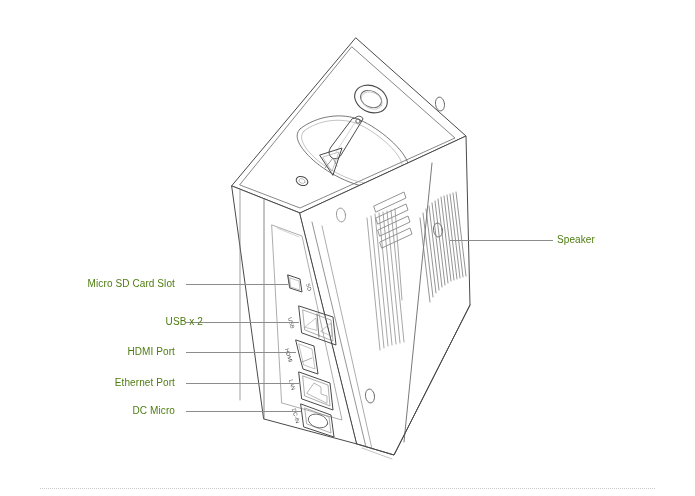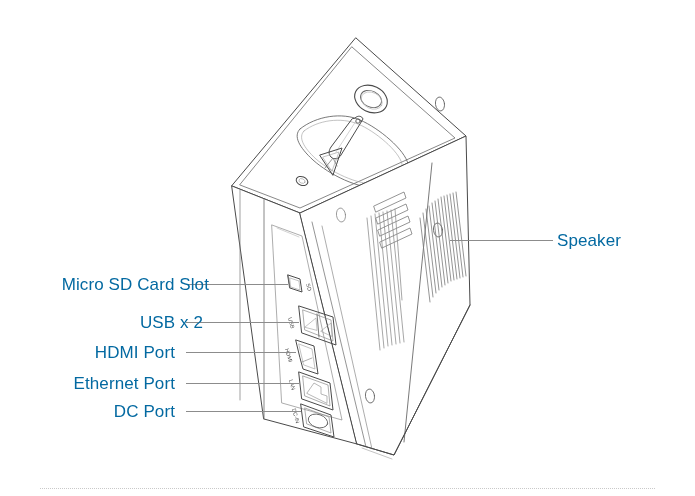--- a/index.html
+++ b/index.html
@@ -8,22 +8,22 @@
     background:#ffffff;
     font-family:"Liberation Sans", sans-serif;
     overflow:hidden;
     position:relative;
   }
   #stage{position:absolute;inset:0;width:695px;height:496px;}
   svg.layer{position:absolute;left:0;top:0;width:695px;height:496px;overflow:visible;}
 
   .callout-label{
     position:absolute;
-    font-size:17px;
-    color:#0369a1;
+    font-size:10px;
+    color:#4d7c0f;
     letter-spacing:0.1px;
     white-space:nowrap;
     line-height:1;
   }
   .callout-label.right-aligned{text-align:right;transform:translateY(-50%);}
   .callout-label.left-aligned{text-align:left;transform:translateY(-50%);}
   .footer-rule{
     position:absolute;
     left:40px;top:488px;
     width:615px;height:1px;
@@ -185,27 +185,27 @@
     <g stroke="#8c8c8c" stroke-width="1" fill="none" shape-rendering="crispEdges">
       <line x1="186" y1="284" x2="288" y2="284"></line>
       <line x1="186" y1="322" x2="299" y2="322"></line>
       <line x1="186" y1="352" x2="296" y2="352"></line>
       <line x1="186" y1="383" x2="299" y2="383"></line>
       <line x1="186" y1="411" x2="301" y2="411"></line>
       <line x1="450" y1="240" x2="553" y2="240"></line>
     </g>
   </svg>
 
-  <div class="callout-label right-aligned" style="left:0;width:175px;top:284px;padding-left:34px;">Micro SD Card Slot</div>
+  <div class="callout-label right-aligned" style="left:0;width:175px;top:284px;">Micro SD Card Slot</div>
 
   <div class="callout-label right-aligned" style="left:0;width:175px;top:322px;margin-left:28px;">USB x 2</div>
 
   <div class="callout-label right-aligned" style="left:0;width:175px;top:352px;">HDMI Port</div>
 
   <div class="callout-label right-aligned" style="left:0;width:175px;top:383px;">Ethernet Port</div>
 
-  <div class="callout-label right-aligned" style="left:0;width:175px;top:411px;">DC Port</div>
+  <div class="callout-label right-aligned" style="left:0;width:175px;top:411px;">DC Micro</div>
 
   <div class="callout-label left-aligned" style="left:557px;top:240px;">Speaker</div>
 
   <div class="footer-rule"></div>
 
 </div>
 
 </body></html>

